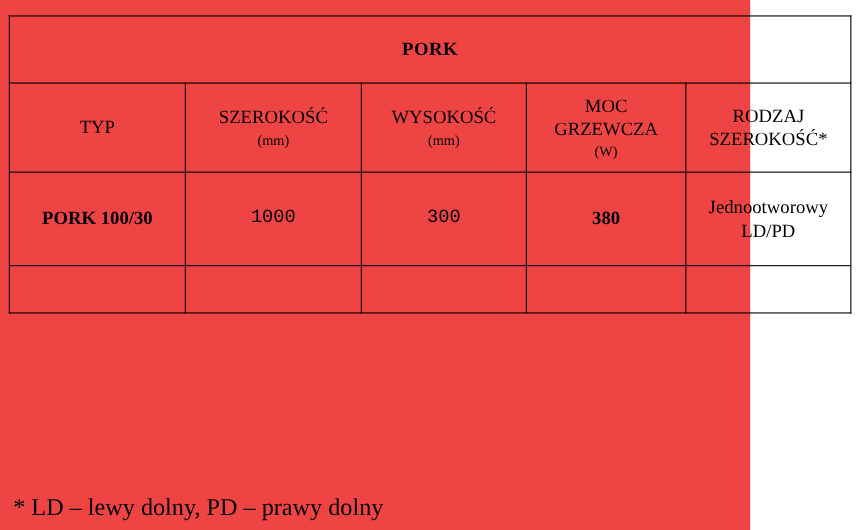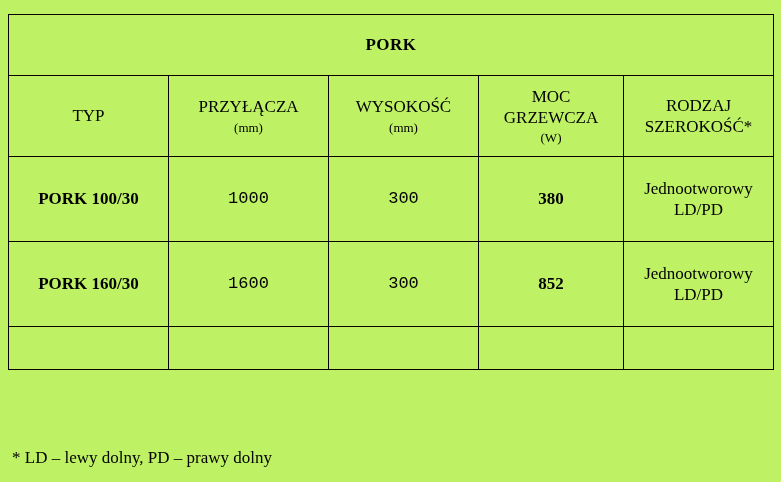--- a/index.html
+++ b/index.html
@@ -12,23 +12,23 @@
     height: 482px;
     font-family: "Liberation Serif", serif;
     color: #000000;
     position: relative;
     overflow: hidden;
   }
   .sheet {
     position: absolute;
     left: 0;
     top: 0;
-    width: 781px;
+    width: 682px;
     height: 482px;
-    background: #bef264;
+    background: #ef4444;
   }
   table.spec {
     position: absolute;
     left: 8px;
     top: 14px;
     width: 765px;
     border-collapse: collapse;
     table-layout: fixed;
   }
   table.spec td {
@@ -84,21 +84,21 @@
     height: 38px;
     border-left: 1px solid #000000;
     border-right: 1px solid #000000;
     border-top: 1px solid #000000;
     border-bottom: 1px solid #000000;
   }
   .footnote {
     position: absolute;
     left: 12px;
     top: 448px;
-    font-size: 17px;
+    font-size: 22px;
     font-family: "Liberation Serif", serif;
   }
   
   col.c1 { width: 160px; }
   col.c2 { width: 160px; }
   col.c3 { width: 150px; }
   col.c4 { width: 145px; }
   col.c5 { width: 150px; }
 </style>
 </head>
@@ -116,21 +116,21 @@
     </colgroup>
     <tbody>
       <tr>
         <td class="title-cell" colspan="5">PORK</td>
       </tr>
       <tr>
         <td class="head-cell">
           <span class="l1">TYP</span>
         </td>
         <td class="head-cell">
-          <span class="l1">PRZYŁĄCZA</span>
+          <span class="l1">SZEROKOŚĆ</span>
           <span class="unit">(mm)</span>
         </td>
         <td class="head-cell">
           <span class="l1">WYSOKOŚĆ</span>
           <span class="unit">(mm)</span>
         </td>
         <td class="head-cell">
           <span class="l1">MOC</span>
           <span class="l1">GRZEWCZA</span>
           <span class="unit">(W)</span>
@@ -146,30 +146,20 @@
         <td class="num-cell">1000</td>
         <td class="num-cell">300</td>
         <td class="power-cell">380</td>
         <td class="conn-cell">
           <span>Jednootworowy</span>
           <span class="l2">LD/PD</span>
         </td>
       </tr>
 
 
-      <tr class="body-row">
-        <td class="type-cell">PORK 160/30</td>
-        <td class="num-cell">1600</td>
-        <td class="num-cell">300</td>
-        <td class="power-cell">852</td>
-        <td class="conn-cell">
-          <span>Jednootworowy</span>
-          <span class="l2">LD/PD</span>
-        </td>
-      </tr>
 
       <tr class="spacer-row">
         <td></td>
         <td></td>
         <td></td>
         <td></td>
         <td></td>
       </tr>
     </tbody>
   </table>

